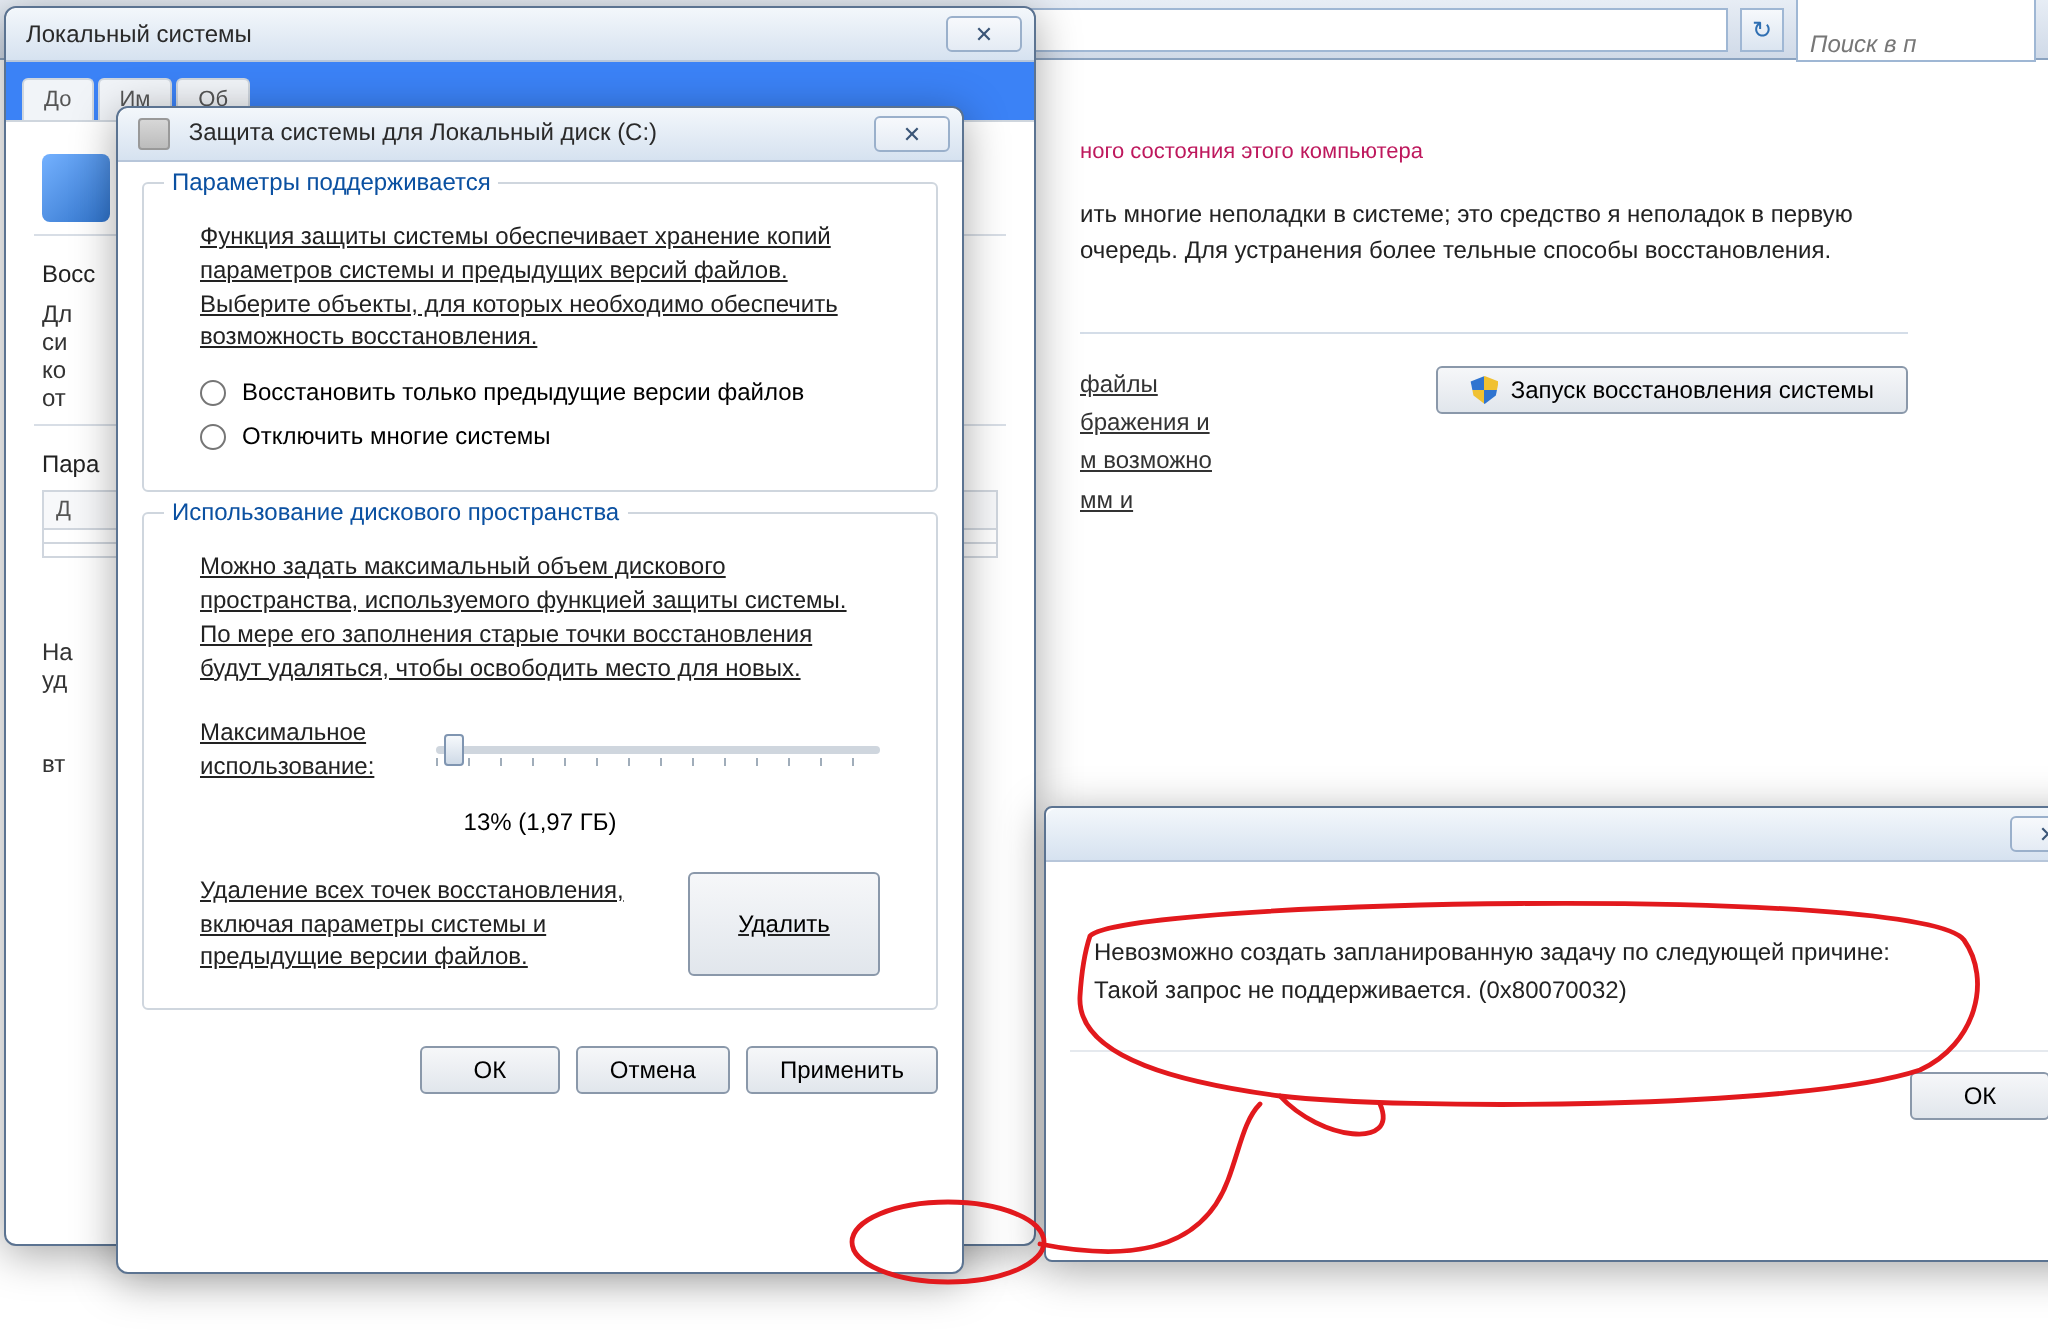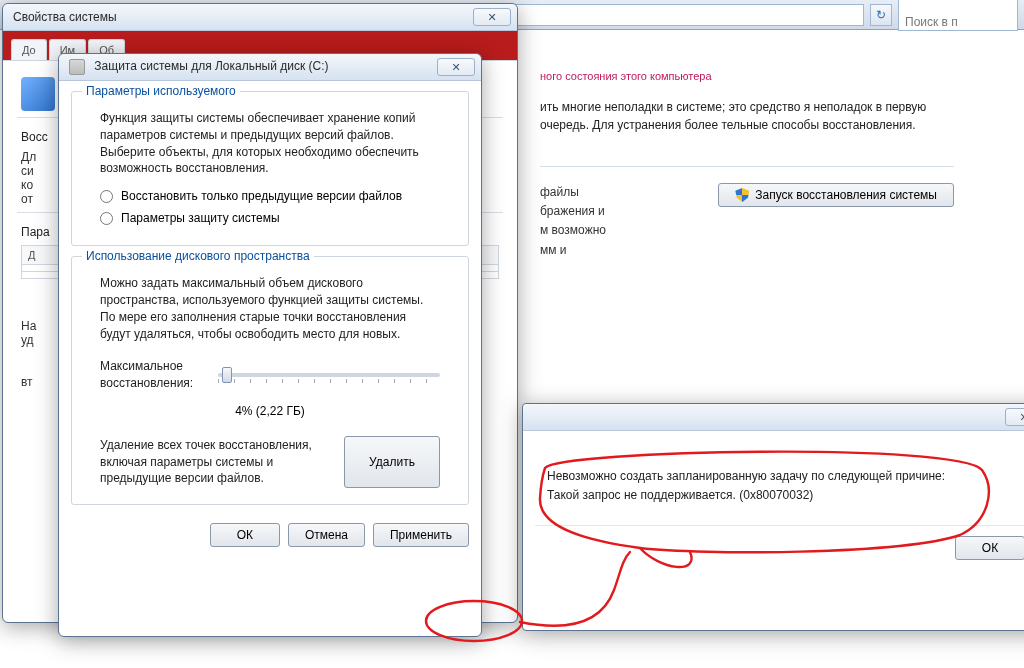--- a/index.html
+++ b/index.html
@@ -47,20 +47,21 @@
       color:#666;
       overflow:hidden;
       white-space:nowrap;
     }
     .cp-search {
       width: 120px; height:32px;
       background:#fff;
       border:1px solid #9fb7d4;
       padding:15px 6px;
       color:#777;
+      font-style: italic;
     }
     .cp-refresh {
       width:22px;height:22px;
       border:1px solid #9fb7d4;
       background:linear-gradient(#f6f9fc,#dbe5f0);
       display:flex;align-items:center;justify-content:center;
       color:#2f6fb2;
     }
     .cp-body { padding: 40px 70px 20px 540px; }
     .cp-heading { color:#be185d; font-size:11px; margin-bottom:16px; font-weight:400;}
@@ -120,36 +121,36 @@
       padding:14px 14px 12px 14px;
       position:relative;
     }
     .groupbox-title {
       position:absolute;
       top:-8px; left:10px;
       background:#fff;
       padding:0 4px;
       color:#0a50a1;
     }
-    .content-pad { padding:4px 14px; color:#222; line-height:1.4;}
+    .content-pad { padding:4px 14px; color:#222; line-height:1.4;text-decoration:underline;}
     .radio-row { display:flex; align-items:center; gap:8px; margin:8px 0 8px 14px;}
     .radio { width:13px;height:13px; }
     .btn-row { display:flex; justify-content:flex-end; gap:8px; padding:8px 12px;}
 
     
     .sysprops {
       top:3px; left:2px;
       width:516px; height:620px;
       z-index:2;
     }
     .sysprops .tabs {
       display:flex; gap:0;
       padding:8px 8px 0 8px;
       border-bottom:1px solid #cfd6de;
-      background:#b91c1c;
+      background:#3b82f6;
     }
     .tab {
       padding:4px 10px;
       border:1px solid #cfd6de;
       border-bottom:none;
       background:#f1f4f8;
       margin-right:2px;
       border-radius:3px 3px 0 0;
       color:#555;
       font-size:11px;
@@ -236,35 +237,35 @@
     </div>
     <div class="cp-addr">становление</div>
     <div class="cp-refresh">↻</div>
     <div class="cp-search">Поиск в п</div>
   </div>
   <div class="cp-body">
     <div class="cp-heading">ного состояния этого компьютера</div>
     <div class="cp-para">ить многие неполадки в системе; это средство я неполадок в первую очередь. Для устранения более тельные способы восстановления.</div>
     <hr class="cp-hr">
     <div class="cp-row">
-      <div class="left" style="white-space:pre-line;">файлы
+      <div class="left" style="white-space:pre-line;text-decoration:underline;">файлы
 бражения и
 м возможно
 мм и</div>
       <button class="win-button">
         <span class="shield-icon"></span>
         <span>Запуск восстановления системы</span>
       </button>
     </div>
   </div>
 </div>
 
 <div class="dialog sysprops">
   <div class="titlebar">
-    <span class="title">Свойства системы</span>
+    <span class="title">Локальный системы</span>
     <span class="close-btn">✕</span>
   </div>
   <div class="tabs">
     <div class="tab">До</div>
     <div class="tab">Им</div>
     <div class="tab">Об</div>
   </div>
   <div class="sysprops-body">
     <div>
       <span class="icon"></span>
@@ -305,43 +306,43 @@
 <div class="dialog protection">
   <div class="titlebar">
     <span class="title">
       <span class="drive-icon"></span>
       <span>Защита системы для Локальный диск (C:)</span>
     </span>
     <span class="close-btn">✕</span>
   </div>
 
   <div class="groupbox">
-    <div class="groupbox-title">Параметры используемого</div>
+    <div class="groupbox-title">Параметры поддерживается</div>
     <div class="content-pad">Функция защиты системы обеспечивает хранение копий параметров системы и предыдущих версий файлов. Выберите объекты, для которых необходимо обеспечить возможность восстановления.</div>
     <label class="radio-row">
       <input type="radio" class="radio" name="rs" style="">
       <span>Восстановить только предыдущие версии файлов</span>
     </label>
     <label class="radio-row">
       <input type="radio" class="radio" name="rs" style="">
-      <span>Параметры защиту системы</span>
+      <span>Отключить многие системы</span>
     </label>
   </div>
 
   <div class="groupbox">
     <div class="groupbox-title">Использование дискового пространства</div>
     <div class="content-pad">Можно задать максимальный объем дискового пространства, используемого функцией защиты системы. По мере его заполнения старые точки восстановления будут удаляться, чтобы освободить место для новых.</div>
     <div class="slider-wrap content-pad">
-      <div class="slider-label">Максимальное восстановления:</div>
+      <div class="slider-label">Максимальное использование:</div>
       <div class="slider">
         <div class="ticks"></div>
         <div class="thumb"></div>
       </div>
     </div>
-    <div class="pct">4% (2,22 ГБ)</div>
+    <div class="pct">13% (1,97 ГБ)</div>
     <div class="del-row content-pad">
       <div class="txt">Удаление всех точек восстановления, включая параметры системы и предыдущие версии файлов.</div>
       <button class="win-button small-btn">Удалить</button>
     </div>
   </div>
 
   <div class="btn-row">
     <button class="win-button">ОК</button>
     <button class="win-button">Отмена</button>
     <button class="win-button">Применить</button>

